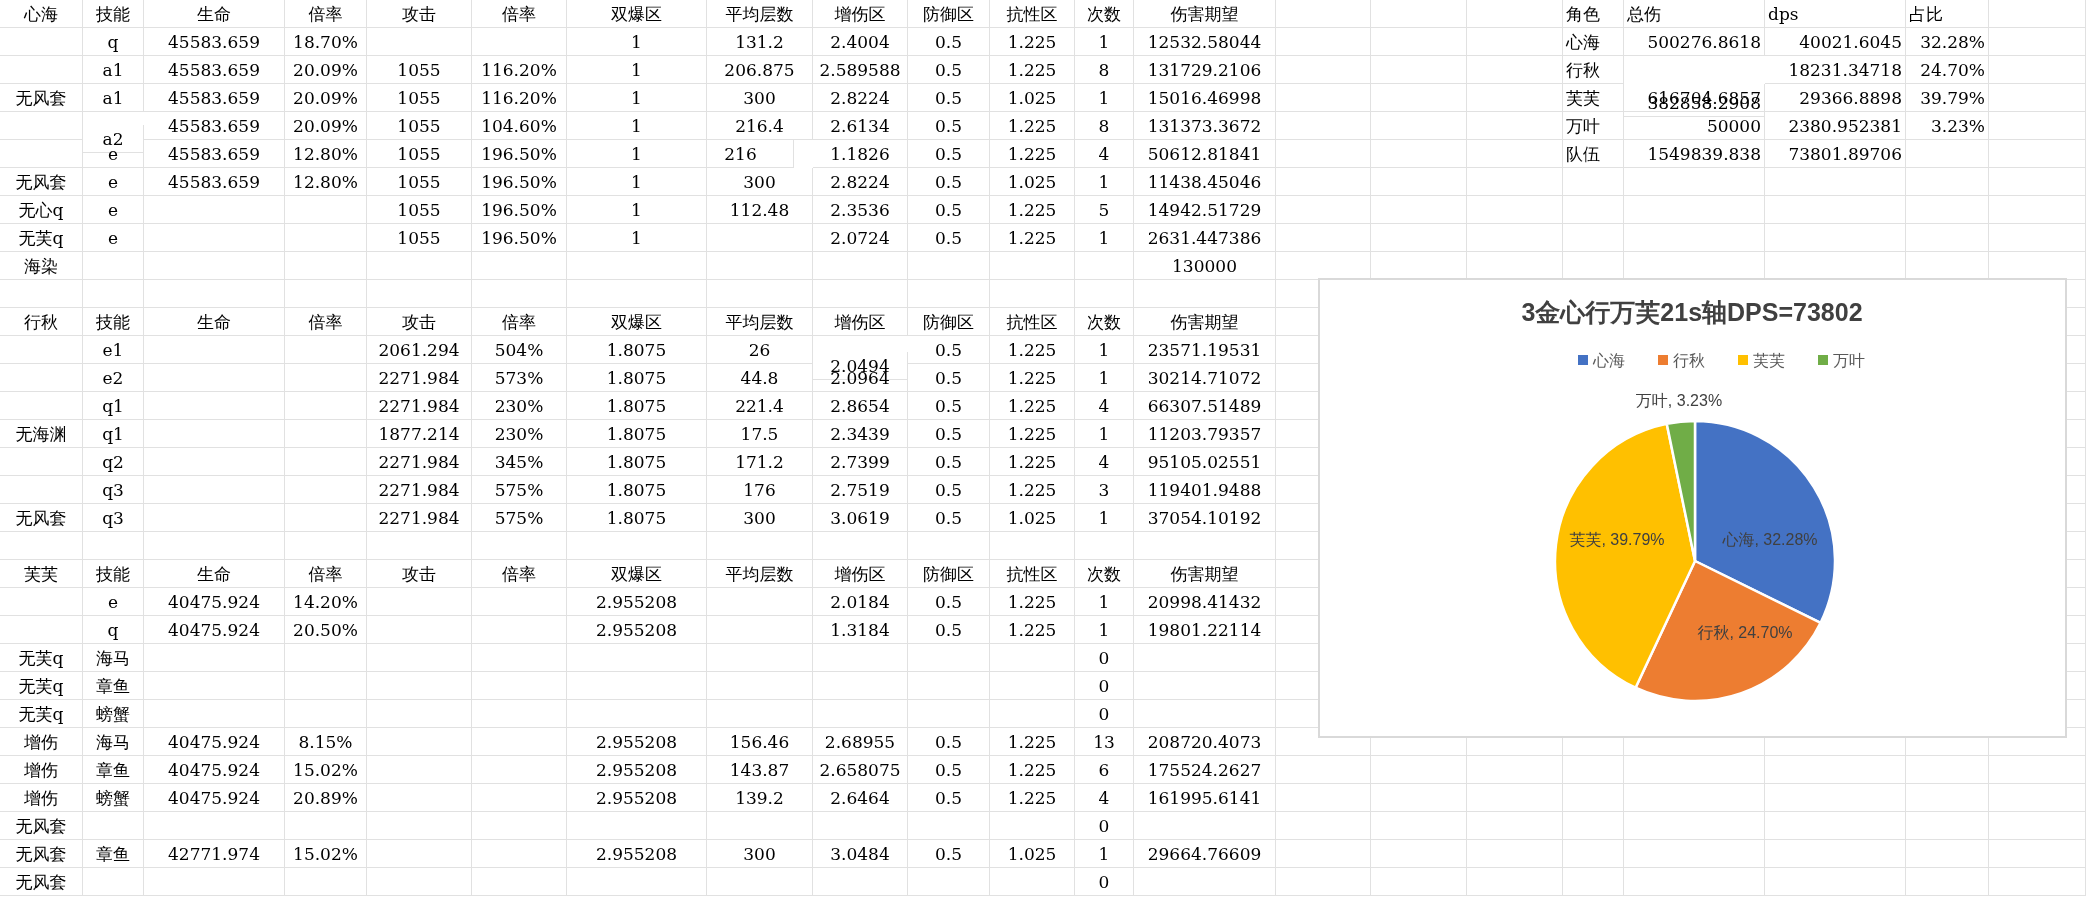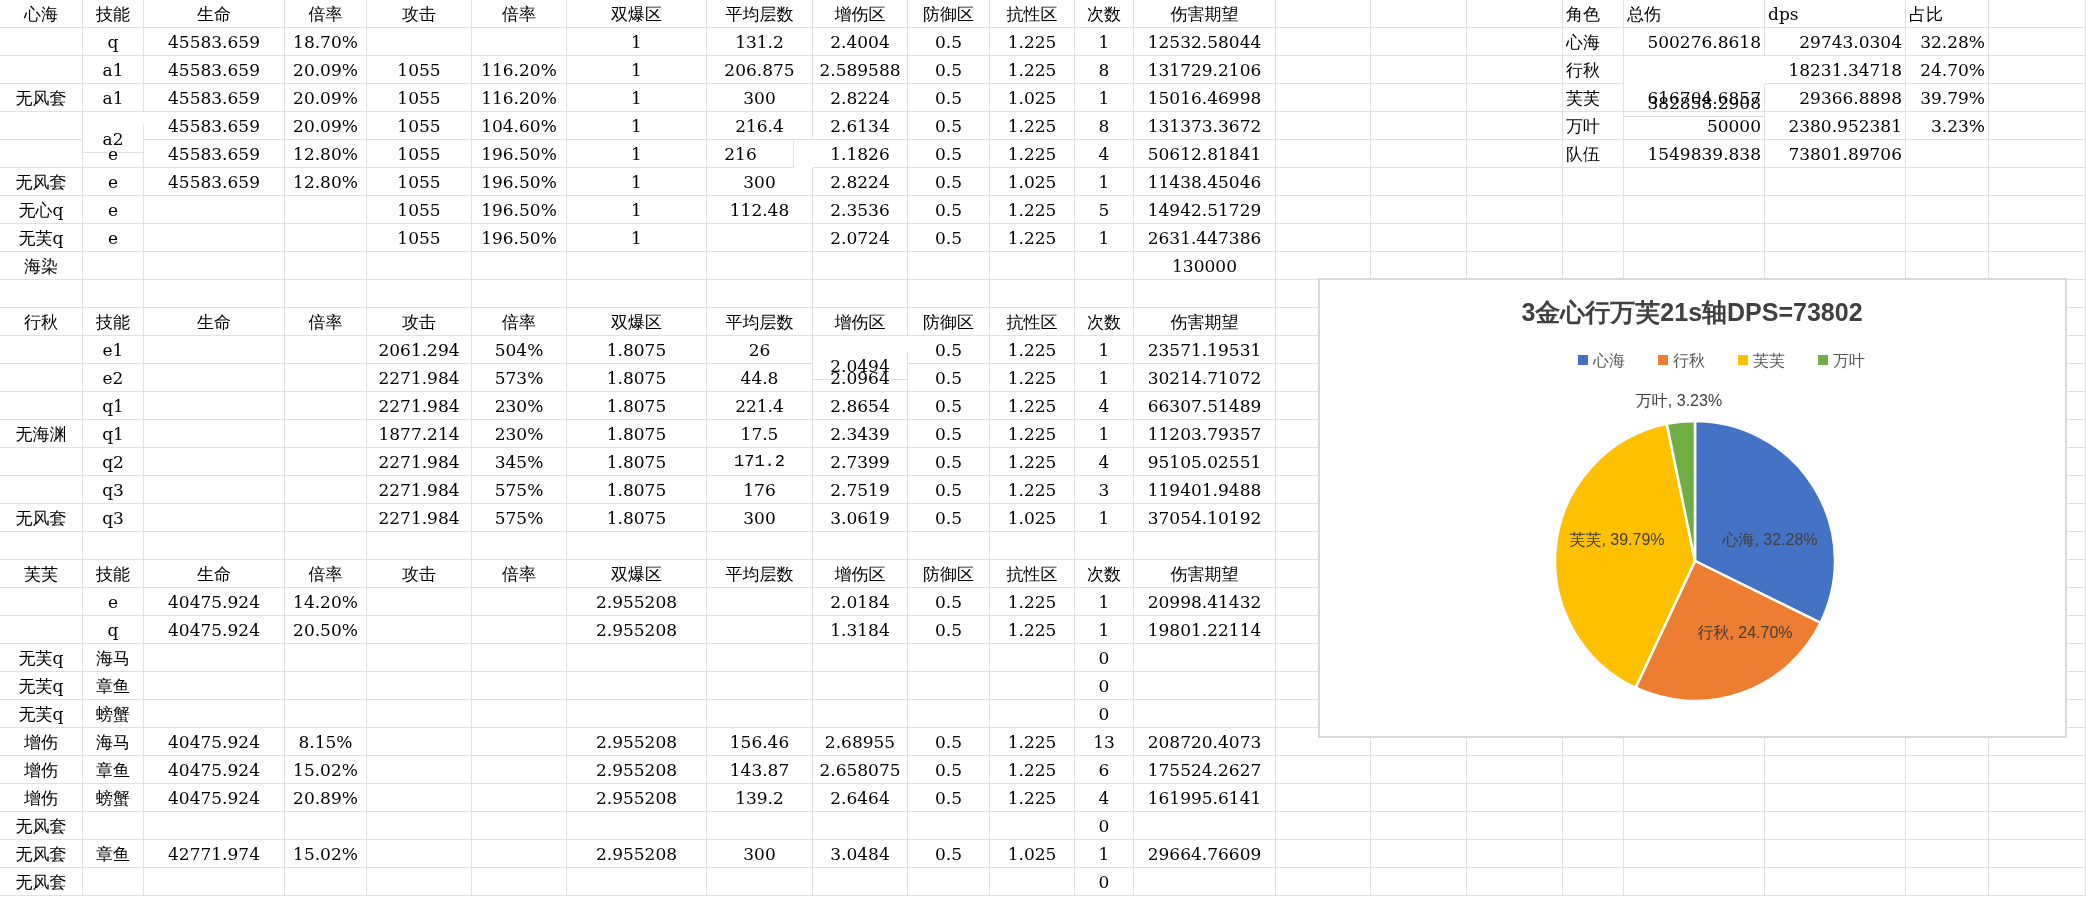--- a/index.html
+++ b/index.html
@@ -56,21 +56,21 @@
     <div class="cell c" style="left: 813px; top: 28px; width: 95px;">2.4004</div>
     <div class="cell c" style="left: 908px; top: 28px; width: 82px;">0.5</div>
     <div class="cell c" style="left: 990px; top: 28px; width: 85px;">1.225</div>
     <div class="cell c" style="left: 1075px; top: 28px; width: 59px;">1</div>
     <div class="cell c" style="left: 1134px; top: 28px; width: 142px;">12532.58044</div>
     <div class="cell c" style="left: 1276px; top: 28px; width: 95px;"></div>
     <div class="cell c" style="left: 1371px; top: 28px; width: 96px;"></div>
     <div class="cell c" style="left: 1467px; top: 28px; width: 96px;"></div>
     <div class="cell l" style="left: 1563px; top: 28px; width: 61px;">心海</div>
     <div class="cell r" style="left: 1624px; top: 28px; width: 141px;">500276.8618</div>
-    <div class="cell r" style="left: 1765px; top: 28px; width: 141px;">29743.0304</div>
+    <div class="cell r" style="left: 1765px; top: 28px; width: 141px;">40021.6045</div>
     <div class="cell r" style="left: 1906px; top: 28px; width: 83px;">32.28%</div>
     <div class="cell c" style="left: 1989px; top: 28px; width: 97px;"></div>
     <div class="cell c" style="left: 0px; top: 56px; width: 83px;"></div>
     <div class="cell c" style="left: 83px; top: 56px; width: 61px;">a1</div>
     <div class="cell c" style="left: 144px; top: 56px; width: 141px;">45583.659</div>
     <div class="cell c" style="left: 285px; top: 56px; width: 82px;">20.09%</div>
     <div class="cell c" style="left: 367px; top: 56px; width: 105px;">1055</div>
     <div class="cell c" style="left: 472px; top: 56px; width: 95px;">116.20%</div>
     <div class="cell c" style="left: 567px; top: 56px; width: 140px;">1</div>
     <div class="cell c" style="left: 707px; top: 56px; width: 106px;">206.875</div>
@@ -360,21 +360,21 @@
     <div class="cell c" style="left: 1765px; top: 420px; width: 141px;"></div>
     <div class="cell c" style="left: 1906px; top: 420px; width: 83px;"></div>
     <div class="cell c" style="left: 1989px; top: 420px; width: 97px;"></div>
     <div class="cell c" style="left: 0px; top: 448px; width: 83px;"></div>
     <div class="cell c" style="left: 83px; top: 448px; width: 61px;">q2</div>
     <div class="cell c" style="left: 144px; top: 448px; width: 141px;"></div>
     <div class="cell c" style="left: 285px; top: 448px; width: 82px;"></div>
     <div class="cell c" style="left: 367px; top: 448px; width: 105px;">2271.984</div>
     <div class="cell c" style="left: 472px; top: 448px; width: 95px;">345%</div>
     <div class="cell c" style="left: 567px; top: 448px; width: 140px;">1.8075</div>
-    <div class="cell c" style="left: 707px; top: 448px; width: 106px; font-family: Liberation Mono, monospace;">171.2</div>
+    <div class="cell c" style="left: 707px; top: 448px; width: 106px;">171.2</div>
     <div class="cell c" style="left: 813px; top: 448px; width: 95px;">2.7399</div>
     <div class="cell c" style="left: 908px; top: 448px; width: 82px;">0.5</div>
     <div class="cell c" style="left: 990px; top: 448px; width: 85px;">1.225</div>
     <div class="cell c" style="left: 1075px; top: 448px; width: 59px;">4</div>
     <div class="cell c" style="left: 1134px; top: 448px; width: 142px;">95105.02551</div>
     <div class="cell c" style="left: 1276px; top: 448px; width: 95px;"></div>
     <div class="cell c" style="left: 1371px; top: 448px; width: 96px;"></div>
     <div class="cell c" style="left: 1467px; top: 448px; width: 96px;"></div>
     <div class="cell c" style="left: 1563px; top: 448px; width: 61px;"></div>
     <div class="cell c" style="left: 1624px; top: 448px; width: 141px;"></div>

